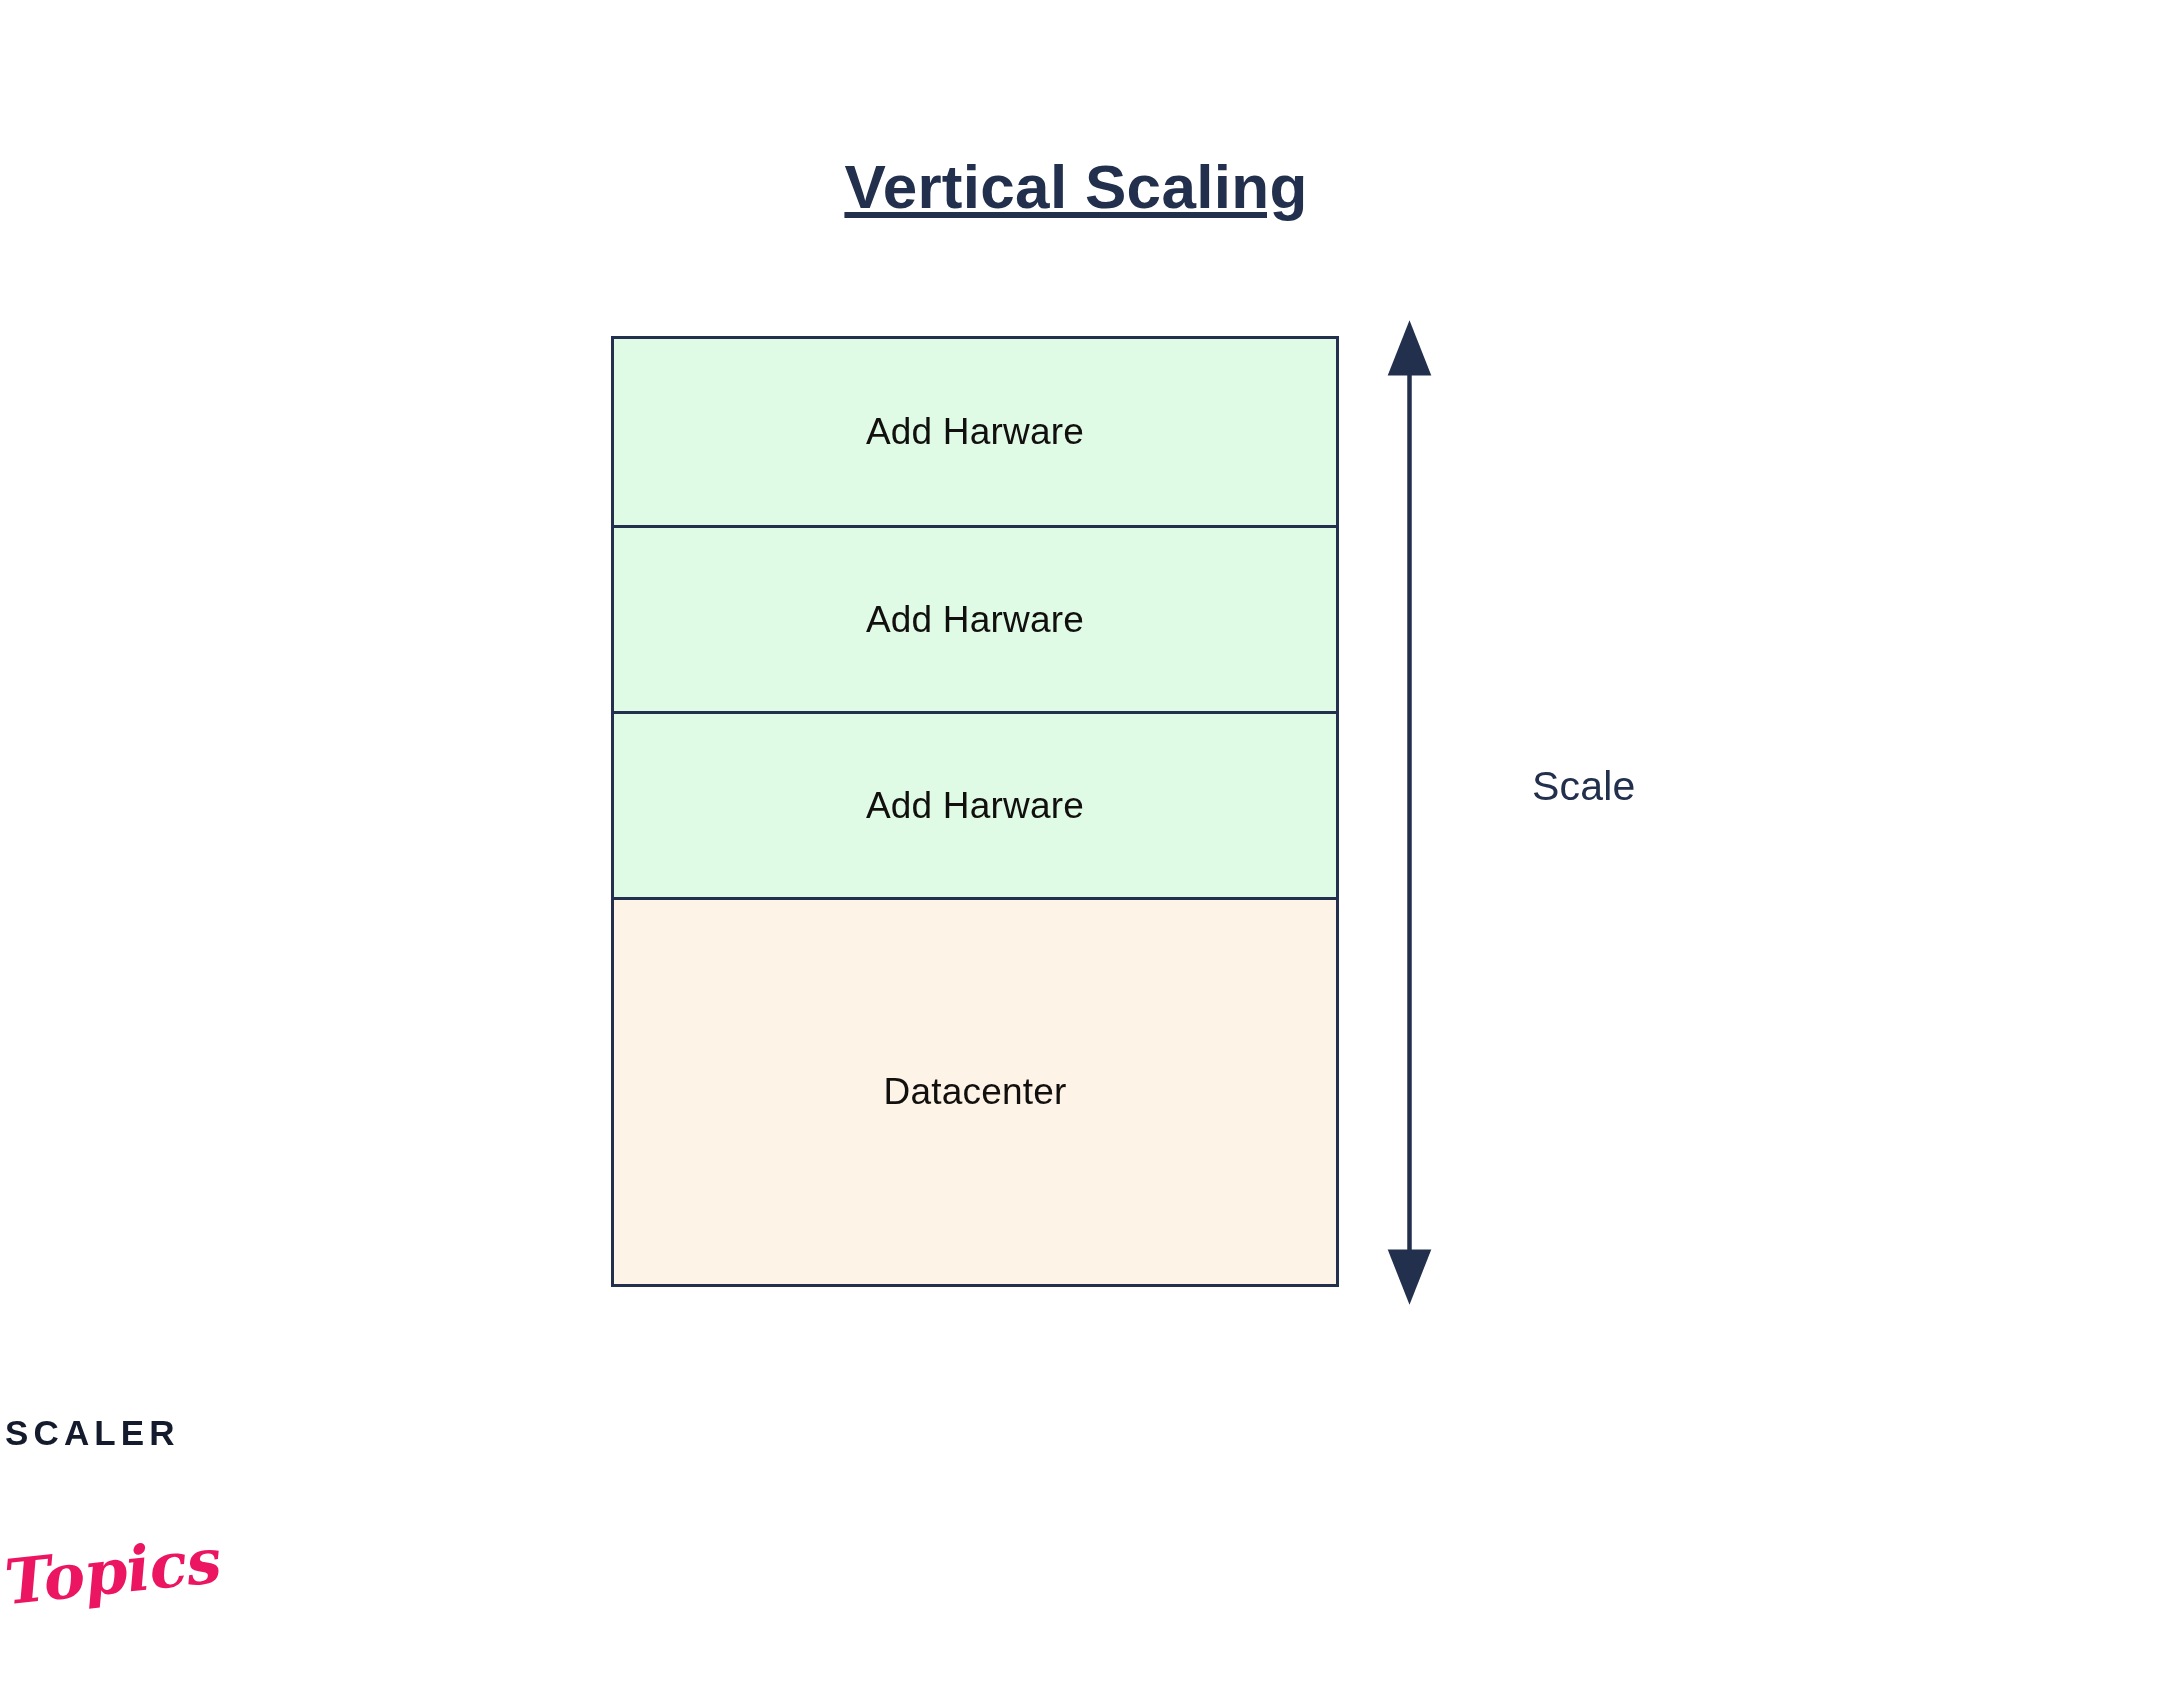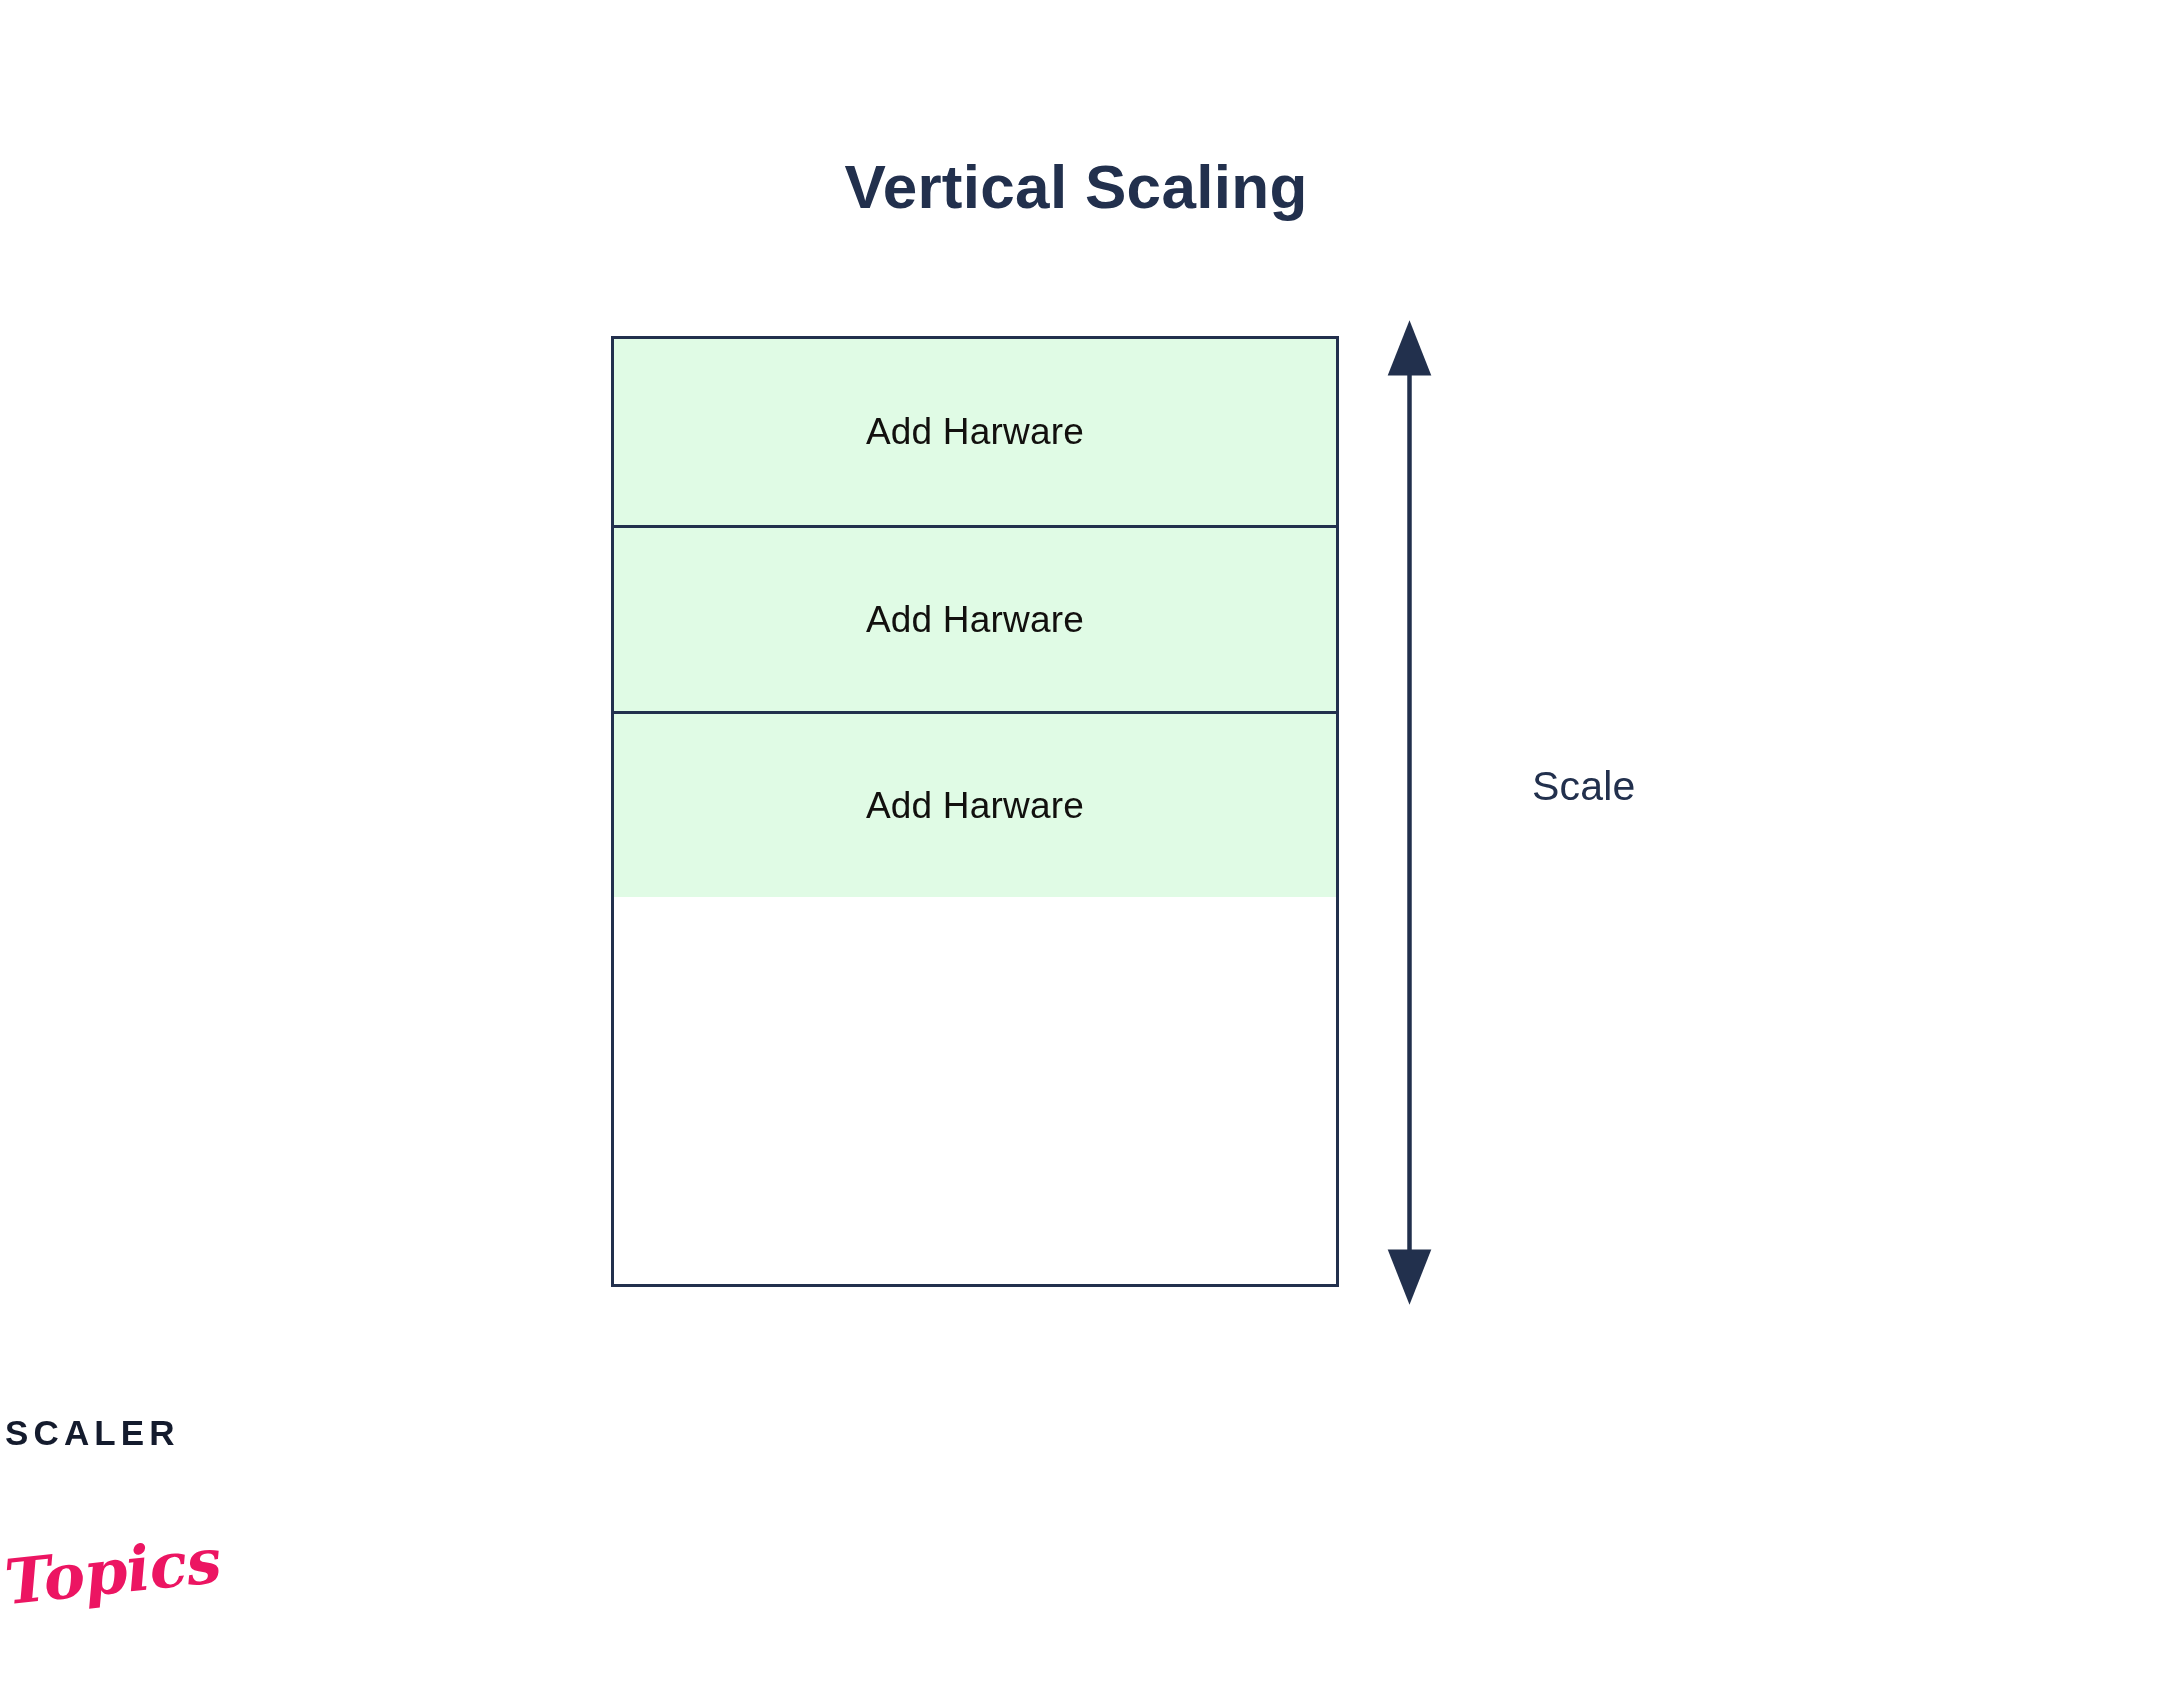--- a/index.html
+++ b/index.html
@@ -23,20 +23,21 @@
     position: absolute;
     left: 0;
     top: 153px;
     width: 2152px;
     text-align: center;
     font-size: 62px;
     font-weight: 700;
     color: #22304d;
     letter-spacing: 0.3px;
     line-height: 1.1;
+    text-decoration: underline;
   }
 
   
   .stack {
     position: absolute;
     left: 611px;
     top: 336px;
     width: 728px;
     height: 951px;
     box-sizing: border-box;
@@ -137,20 +138,23 @@
     </div>
 
     <div class="layer green">
       <span class="layer-label">Add Harware</span>
     </div>
 
     <div class="layer green">
       <span class="layer-label">Add Harware</span>
     </div>
 
+    <div class="layer cream">
+      <span class="layer-label">Datacenter</span>
+    </div>
 
   </div>
 
   <div class="scale-arrow">
     <svg viewBox="0 0 92 1535" xmlns="http://www.w3.org/2000/svg">
       <polygon points="46,0 80,86 12,86" fill="#22304d"></polygon>
       <rect x="42.5" y="80" width="7" height="1375" fill="#22304d"></rect>
       <polygon points="46,1535 80,1449 12,1449" fill="#22304d"></polygon>
     </svg>
   </div>

